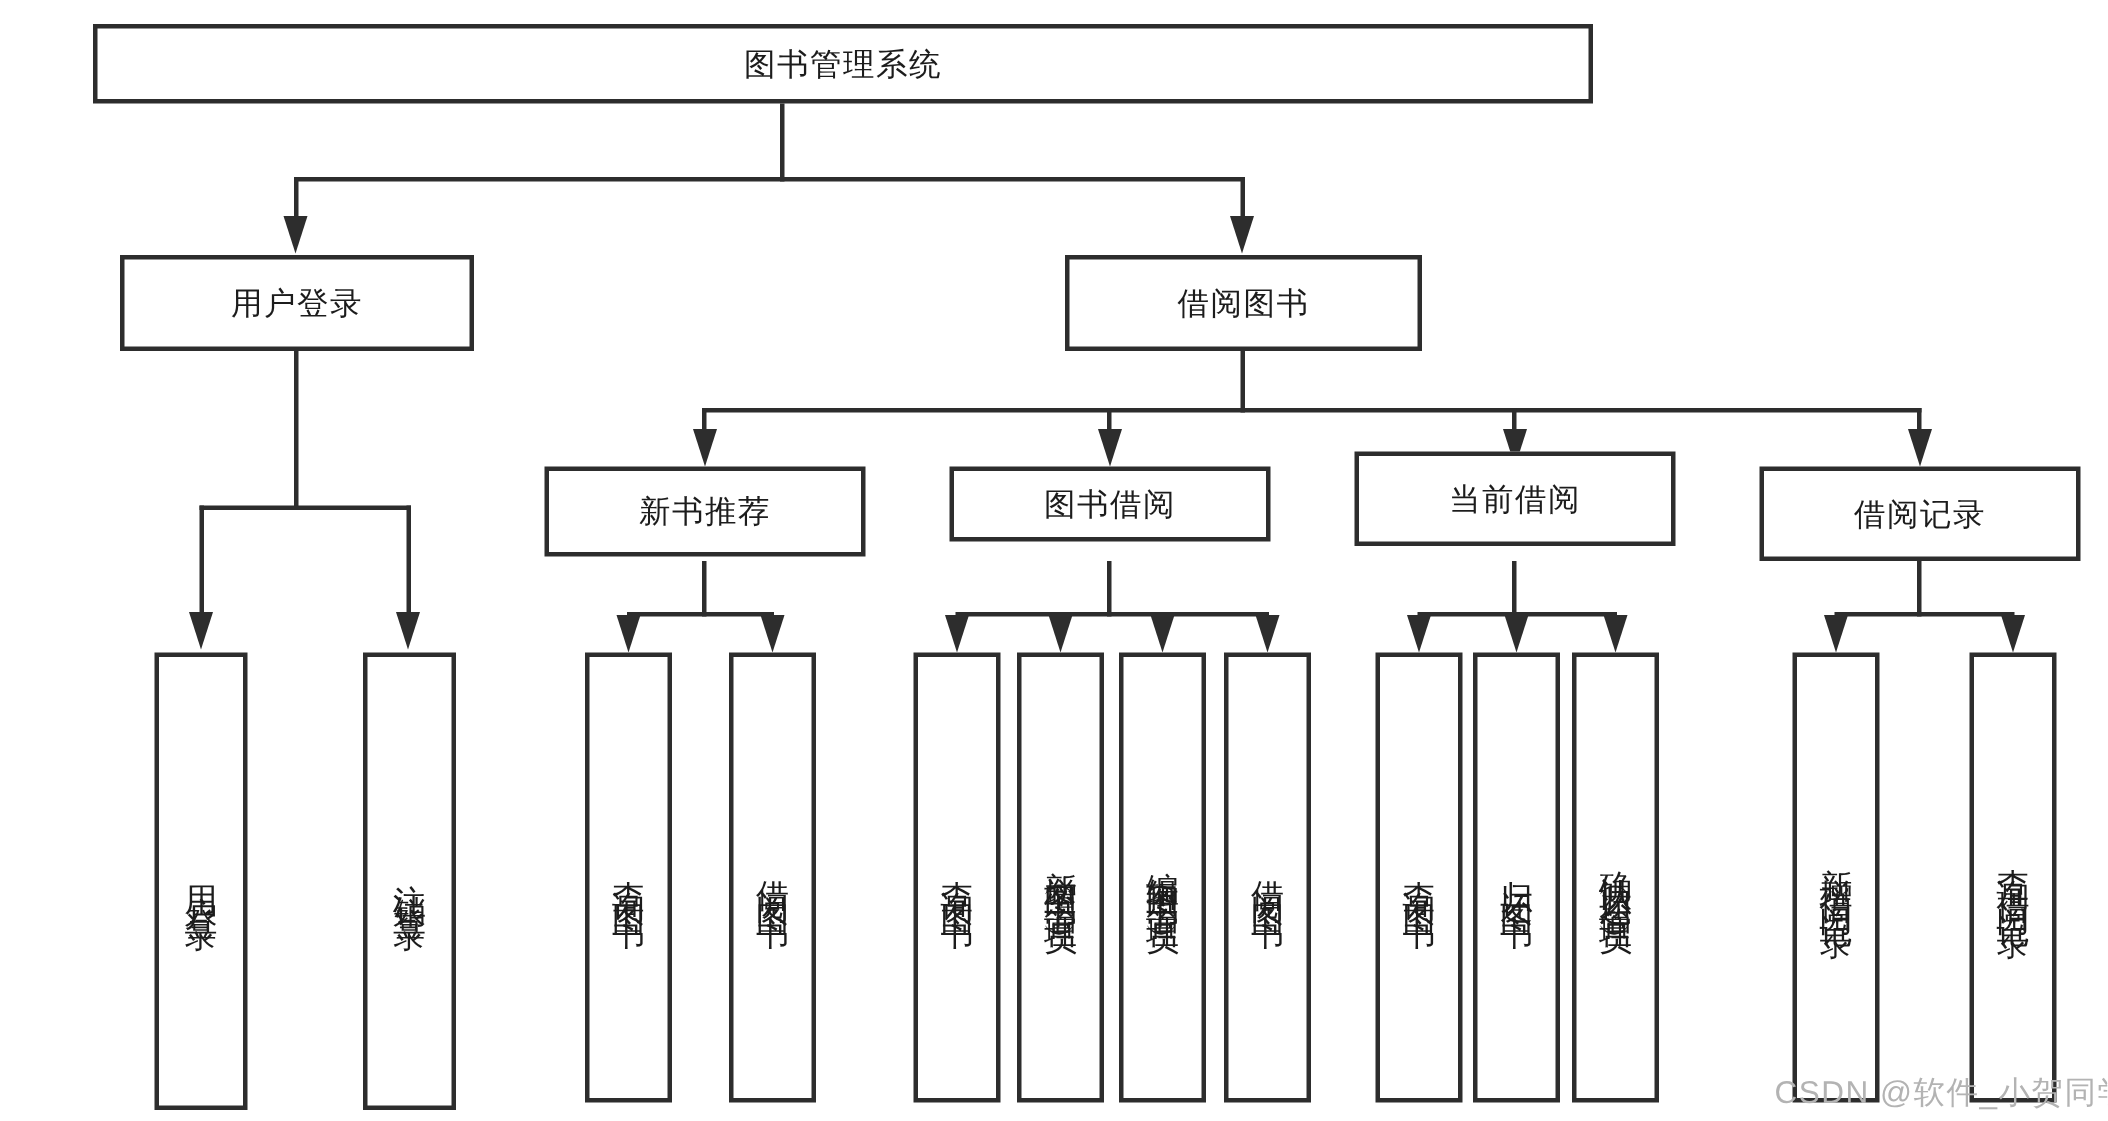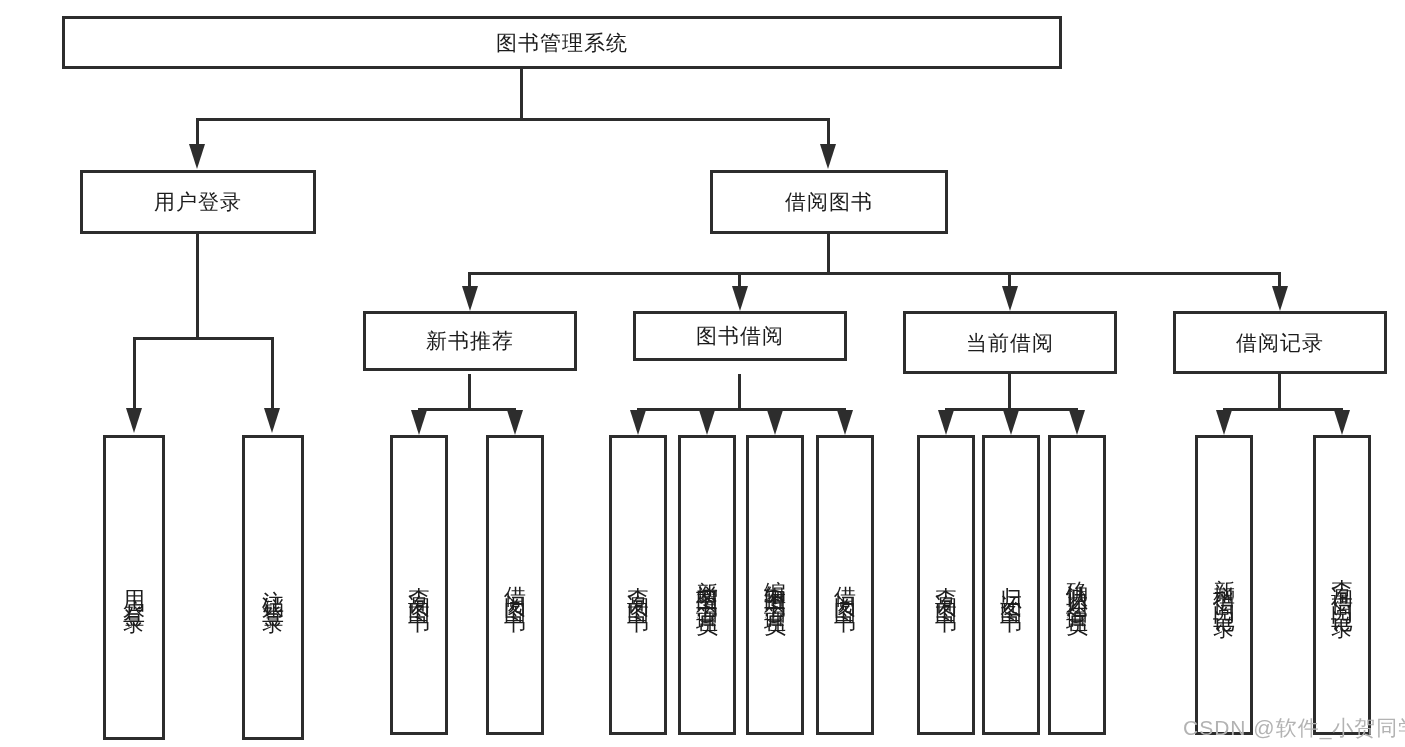--- a/index.html
+++ b/index.html
@@ -84,21 +84,21 @@
   <div class="arrow" style="left:462px; top:286px;"></div>
   <div class="vline" style="left:738px; top:272px; height:16px;"></div>
   <div class="arrow" style="left:732px; top:286px;"></div>
   <div class="vline" style="left:1008px; top:272px; height:16px;"></div>
   <div class="arrow" style="left:1002px; top:286px;"></div>
   <div class="vline" style="left:1278px; top:272px; height:16px;"></div>
   <div class="arrow" style="left:1272px; top:286px;"></div>
 
   <div class="box" style="left:363px; top:311px; width:214px; height:60px;">新书推荐</div>
   <div class="box" style="left:633px; top:311px; width:214px; height:50px;">图书借阅</div>
-  <div class="box" style="left:903px; top:311px; width:214px; height:63px;">当前借阅</div>
+  <div class="box" style="left:903px; top:301px; width:214px; height:63px;">当前借阅</div>
   <div class="box" style="left:1173px; top:311px; width:214px; height:63px;">借阅记录</div>
 
   <div class="vline" style="left:468px; top:374px; height:37px;"></div>
   <div class="hline" style="left:418px; top:408px; width:98px;"></div>
   <div class="arrow" style="left:411px; top:410px;"></div>
   <div class="arrow" style="left:507px; top:410px;"></div>
 
   <div class="vline" style="left:738px; top:374px; height:37px;"></div>
   <div class="hline" style="left:637px; top:408px; width:209px;"></div>
   <div class="arrow" style="left:630px; top:410px;"></div>

